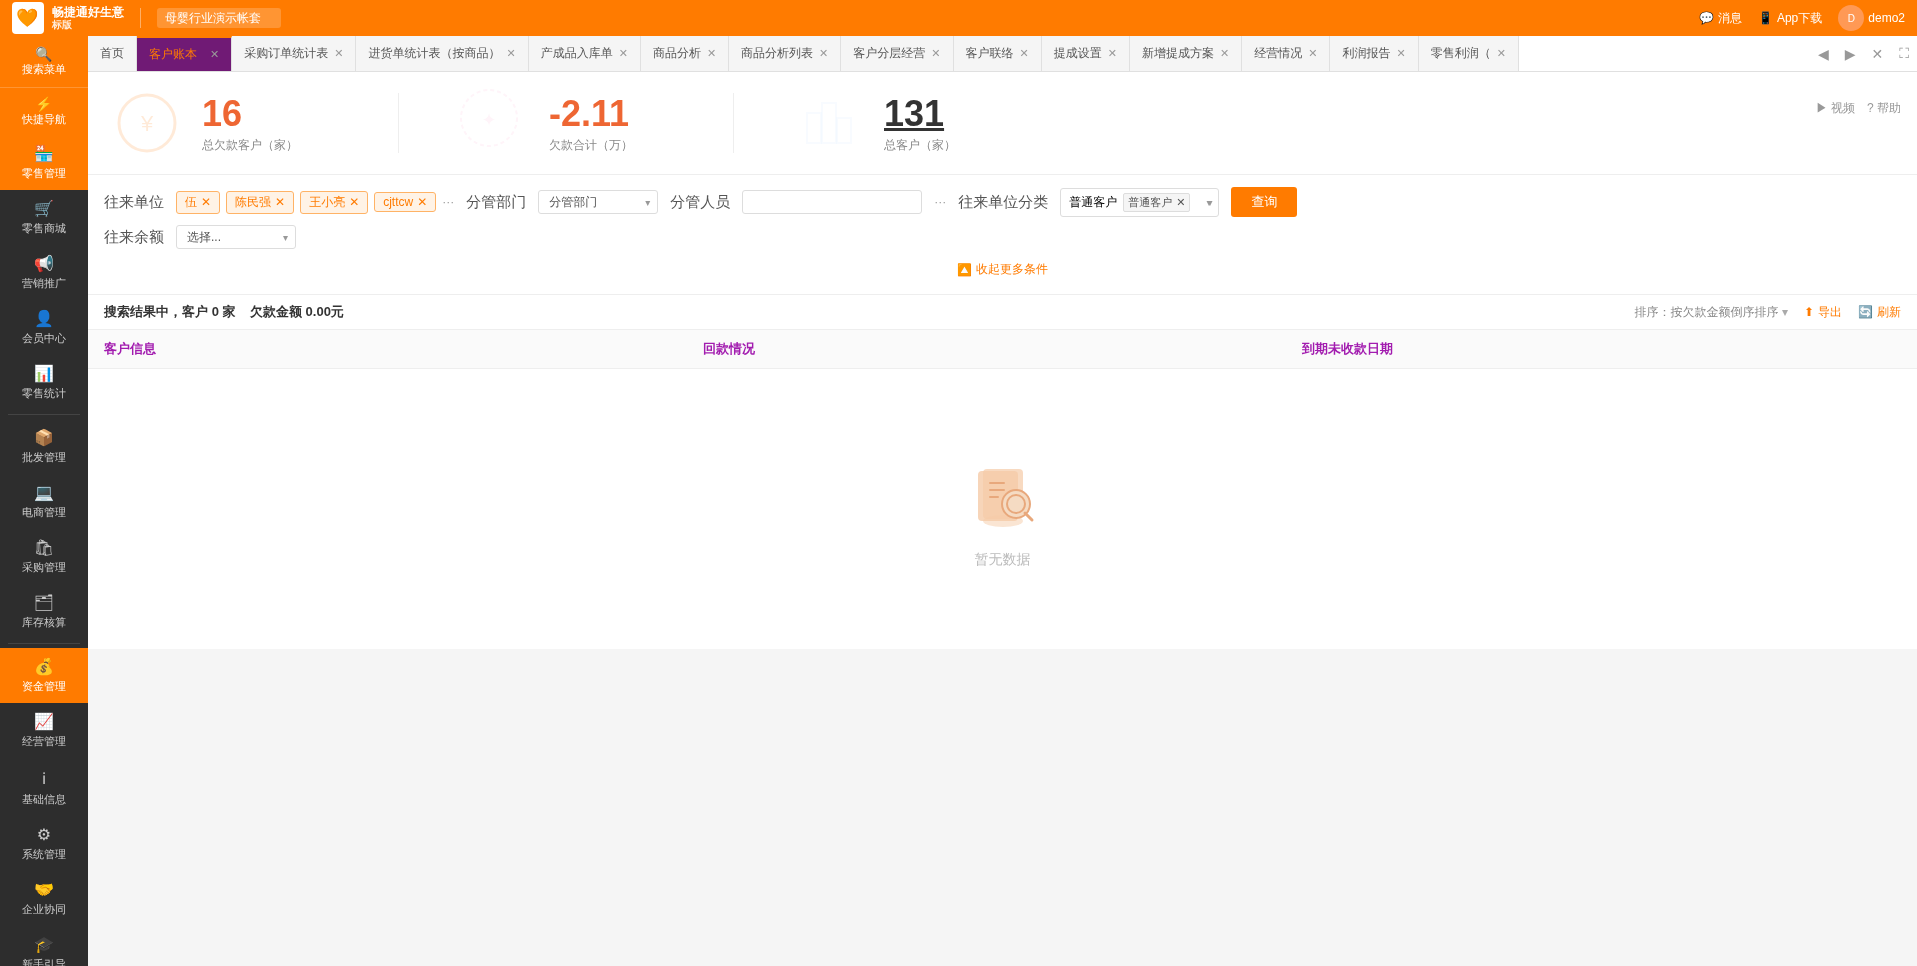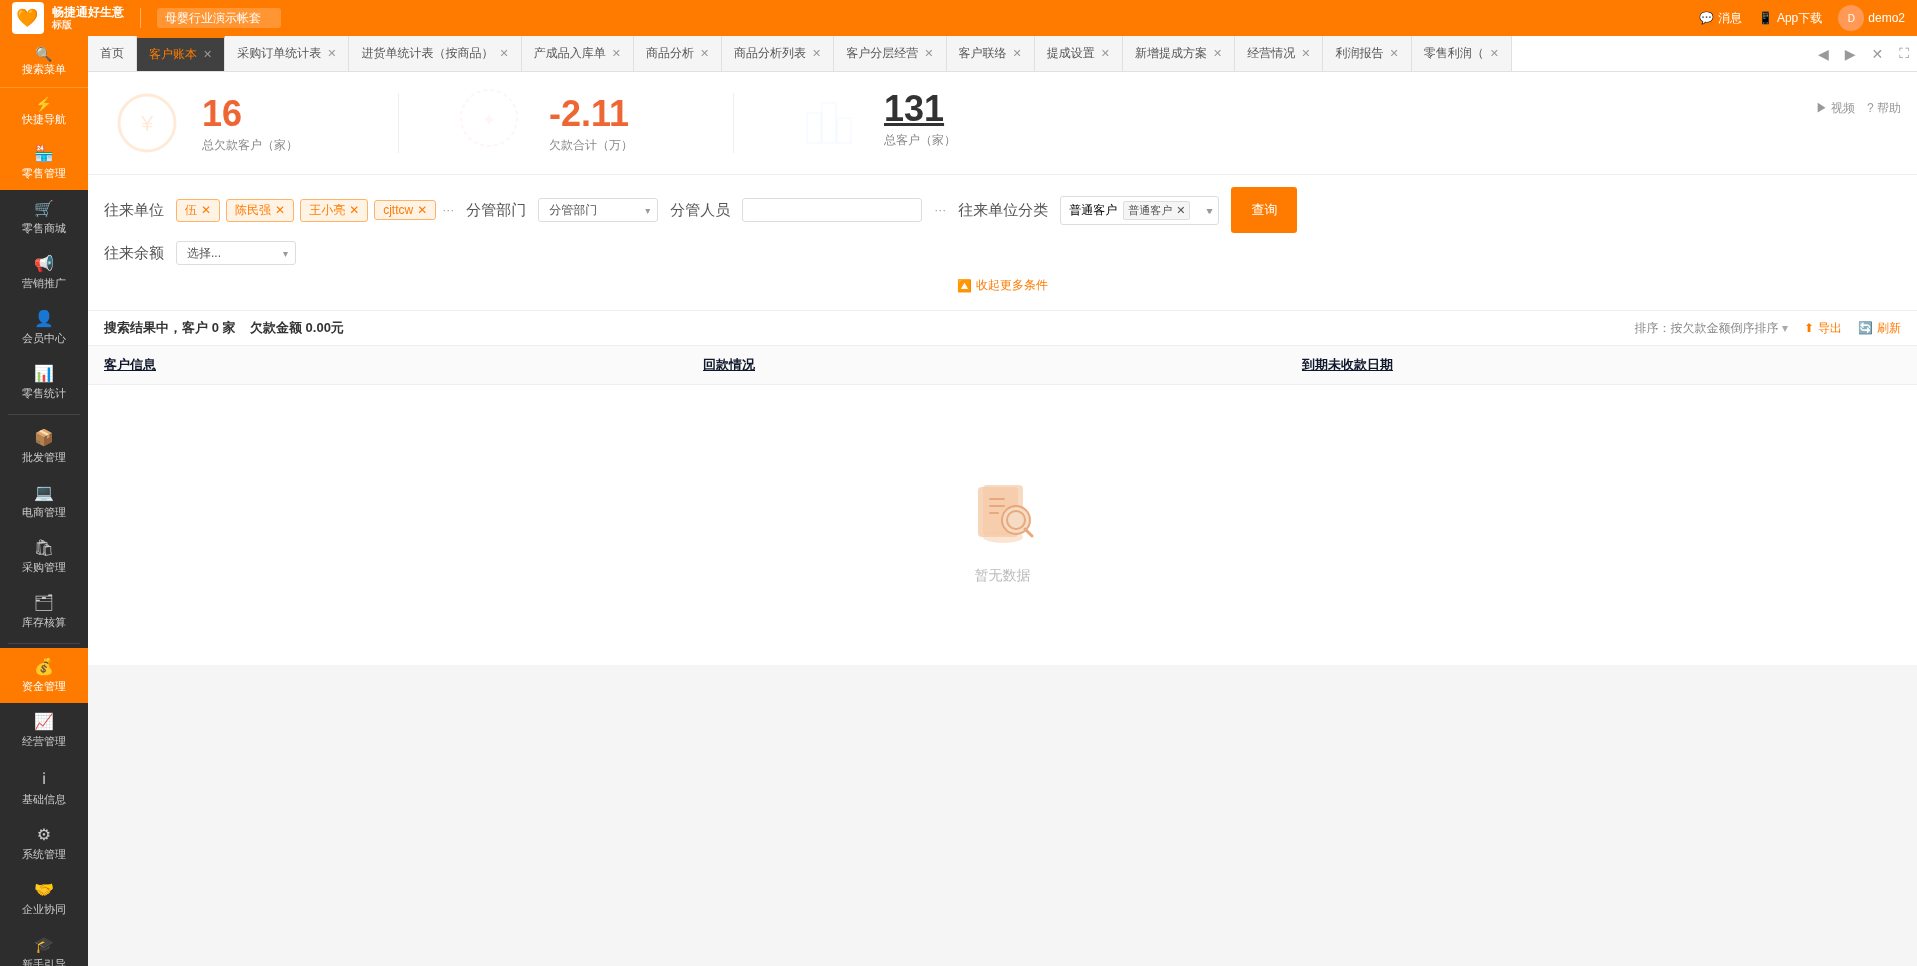--- a/index.html
+++ b/index.html
@@ -26,21 +26,21 @@
     
     .sidebar-search { background: #ff7b00; padding: 10px 0; text-align: center; color: #fff; font-size: 13px; cursor: pointer; }
     .sidebar-nav { background: #ff7b00; padding: 8px 0; text-align: center; color: #fff; font-size: 13px; cursor: pointer; border-top: 1px solid rgba(255,255,255,0.2); }
     .sidebar-item { padding: 9px 0; text-align: center; color: #ccc; font-size: 12px; cursor: pointer; display: flex; flex-direction: column; align-items: center; gap: 3px; }
     .sidebar-item.active { background: #ff7b00; color: #fff; }
     .sidebar-item-icon { font-size: 16px; }
     .sidebar-divider { height: 1px; background: #444; margin: 4px 8px; }
 
     
     .tab { display: flex; align-items: center; padding: 0 12px; height: 36px; border-right: 1px solid #e0e0e0; font-size: 12px; color: #555; cursor: pointer; white-space: nowrap; background: #f5f5f5; }
-    .tab.active { background: #404040; color: #ff7b00; border-top: 2px solid #ff7b00; }
+    .tab.active { background: #701a75; color: #ff7b00; border-top: 2px solid #ff7b00; gap: 7px; }
     .tab .close-btn { margin-left: 6px; color: #999; font-size: 11px; }
     .tab-nav-btn { padding: 0 8px; color: #999; cursor: pointer; font-size: 14px; }
 
     
     .stats-bar { background: #fff; display: flex; align-items: center; padding: 16px 24px; gap: 0; border-bottom: 1px solid #eee; position: relative; }
     .stat-block { display: flex; flex-direction: column; align-items: flex-start; padding-right: 60px; }
     .stat-value { font-size: 36px; font-weight: bold; }
     .stat-value.red { color: #e63;  }
     .stat-value.dark { color: #333; text-decoration: underline; }
     .stat-label { font-size: 12px; color: #888; margin-top: 2px; }
@@ -66,32 +66,32 @@
     .result-bar { background: #fff; padding: 8px 16px; display: flex; align-items: center; justify-content: space-between; border-bottom: 1px solid #eee; }
     .result-info { font-size: 13px; color: #555; }
     .result-info span { color: #333; font-weight: bold; }
     .result-actions { display: flex; align-items: center; gap: 16px; font-size: 12px; color: #555; }
     .result-actions .action-btn { display: flex; align-items: center; gap: 4px; cursor: pointer; color: #ff7b00; }
     .sort-label { color: #888; }
 
     
     .table-wrap { background: #fff; margin: 0; }
     .table-header { display: flex; padding: 10px 16px; background: #fafafa; border-bottom: 1px solid #eee; }
-    .table-col { font-size: 13px; color: #0f172a; font-weight: bold; text-decoration: underline; }
+    .table-col { font-size: 13px; color: #a21caf; font-weight: bold; }
     .table-col-1 { flex: 2; }
     .table-col-2 { flex: 2; }
     .table-col-3 { flex: 2; }
     .table-col-4 { flex: 2; }
 
     .empty-state { display: flex; flex-direction: column; align-items: center; justify-content: center; padding: 80px 0; }
     .empty-icon { width: 90px; height: 90px; display: flex; align-items: center; justify-content: center; }
     .empty-text { color: #bbb; font-size: 14px; margin-top: 12px; }
 
     
-    .query-btn { background: #ff7b00; color: #fff; border: none; border-radius: 3px; padding: 14px 20px; font-size: 13px; cursor: pointer; }
+    .query-btn { background: #ff7b00; color: #fff; border: none; border-radius: 3px; padding: 6px 20px; font-size: 13px; cursor: pointer; }
 
     
     .tag-orange { background: #fff3e6; border: 1px solid #ffb366; color: #ff7b00; border-radius: 3px; padding: 2px 8px; font-size: 12px; display: flex; align-items: center; gap: 4px; }
     .tag-orange .x { color: #ff7b00; cursor: pointer; }
 
     
     ::-webkit-scrollbar { width: 6px; height: 6px; }
     ::-webkit-scrollbar-thumb { background: #ccc; border-radius: 3px; }
   </style>
 </head>
@@ -302,21 +302,21 @@
               </svg>
             </div>
             <div class="stat-block">
               <div class="stat-value red">-2.11</div>
               <div class="stat-label">欠款合计（万）</div>
             </div>
           </div>
 
           <div class="stat-divider"></div>
 
-          <div style="display:flex; margin-right:40px;">
+          <div style="display:flex; align-items:center; margin-right:40px;">
             <div class="stat-icon-left">
               <svg width="60" height="60" viewBox="0 0 60 60" fill="none">
                 <rect x="8" y="20" width="14" height="30" stroke="#6af" stroke-width="2" fill="none" opacity="0.3"></rect>
                 <rect x="23" y="10" width="14" height="40" stroke="#6af" stroke-width="2" fill="none" opacity="0.3"></rect>
                 <rect x="38" y="25" width="14" height="25" stroke="#6af" stroke-width="2" fill="none" opacity="0.3"></rect>
               </svg>
             </div>
             <div class="stat-block">
               <div class="stat-value dark">131</div>
               <div class="stat-label">总客户（家）</div>

